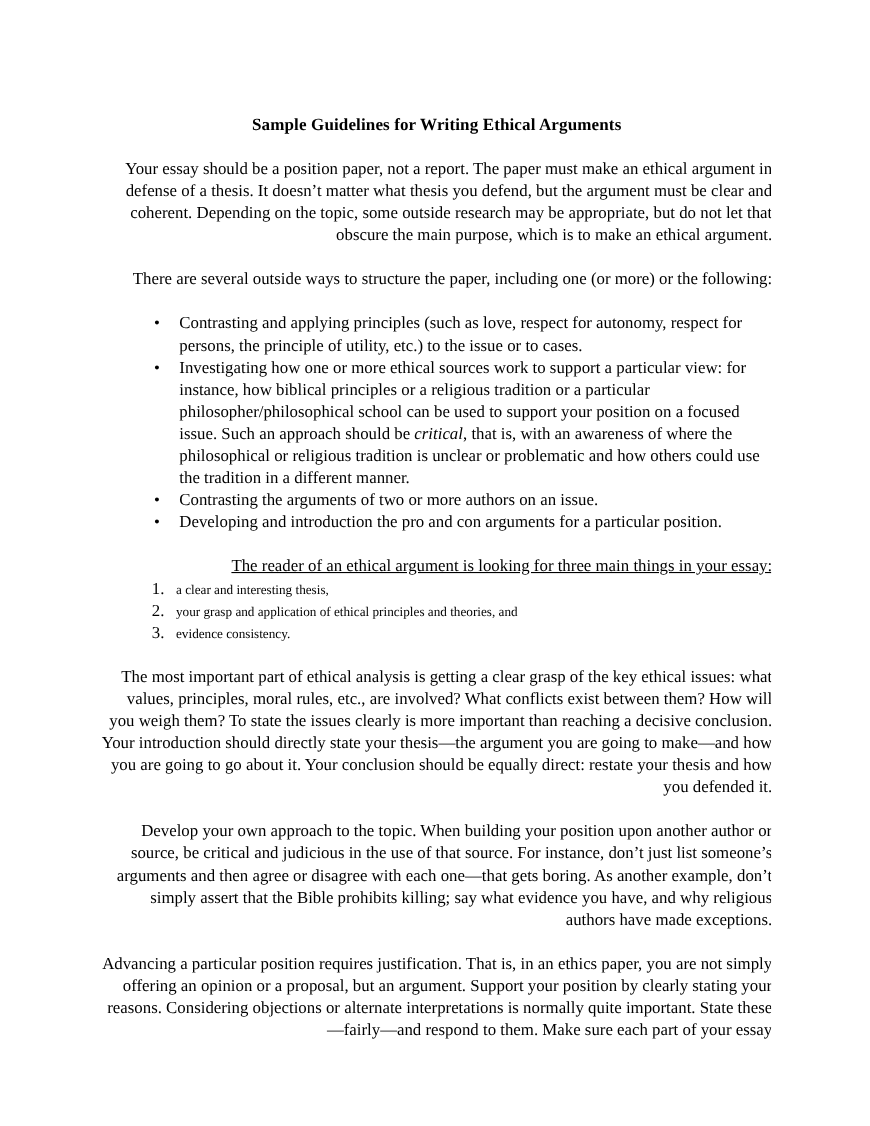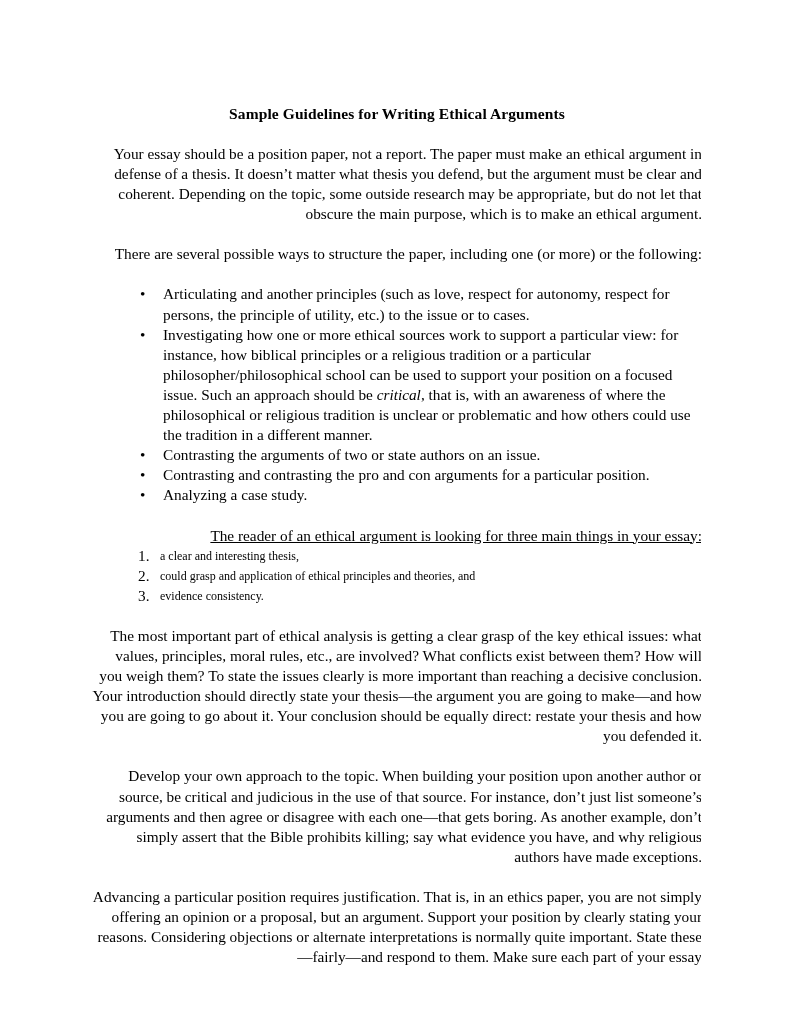--- a/index.html
+++ b/index.html
@@ -102,37 +102,36 @@
 </head>
 <body>
 
 <div class="page">
   <div class="content">
 
     <h1 class="doc-title">Sample Guidelines for Writing Ethical Arguments</h1>
 
     <p class="para">Your essay should be a position paper, not a report. The paper must make an ethical argument in defense of a thesis. It doesn’t matter what thesis you defend, but the argument must be clear and coherent. Depending on the topic, some outside research may be appropriate, but do not let that obscure the main purpose, which is to make an ethical argument.</p>
 
-    <p class="para">There are several possible ways to structure the paper, including one (or more) or the following:</p>
+    <p class="para">There are several outside ways to structure the paper, including one (or more) or the following:</p>
 
     <ul class="bullets">
-      <li><span>Articulating and another principles (such as love, respect for autonomy, respect for persons, the principle of utility, etc.) to the issue or to cases.</span></li>
+      <li><span>Contrasting and applying principles (such as love, respect for autonomy, respect for persons, the principle of utility, etc.) to the issue or to cases.</span></li>
       <li><span>Investigating how one or more ethical sources work to support a particular view: for instance, how biblical principles or a religious tradition or a particular philosopher/philosophical school can be used to support your position on a focused issue. Such an approach should be </span><em class="it">critical</em><span>, that is, with an awareness of where the philosophical or religious tradition is unclear or problematic and how others could use the tradition in a different manner.</span></li>
-      <li><span>Contrasting the arguments of two or state authors on an issue.</span></li>
-      <li><span>Contrasting and contrasting the pro and con arguments for a particular position.</span></li>
-      <li><span>Analyzing a case study.</span></li>
+      <li><span>Contrasting the arguments of two or more authors on an issue.</span></li>
+      <li><span>Developing and introduction the pro and con arguments for a particular position.</span></li>
     </ul>
 
     <div class="blockgap"></div>
 
     <p class="para tight">The reader of an ethical argument is looking for three main things in your essay:</p>
 
     <ol class="numbers">
       <li>a clear and interesting thesis,</li>
-      <li>could grasp and application of ethical principles and theories, and</li>
+      <li>your grasp and application of ethical principles and theories, and</li>
       <li>evidence consistency.</li>
     </ol>
 
     <div class="blockgap"></div>
 
     <p class="para">The most important part of ethical analysis is getting a clear grasp of the key ethical issues: what values, principles, moral rules, etc., are involved? What conflicts exist between them? How will you weigh them? To state the issues clearly is more important than reaching a decisive conclusion. Your introduction should directly state your thesis—the argument you are going to make—and how you are going to go about it. Your conclusion should be equally direct: restate your thesis and how you defended it.</p>
 
     <p class="para">Develop your own approach to the topic. When building your position upon another author or source, be critical and judicious in the use of that source. For instance, don’t just list someone’s arguments and then agree or disagree with each one—that gets boring. As another example, don’t simply assert that the Bible prohibits killing; say what evidence you have, and why religious authors have made exceptions.</p>
 
     <p class="para">Advancing a particular position requires justification. That is, in an ethics paper, you are not simply offering an opinion or a proposal, but an argument. Support your position by clearly stating your reasons. Considering objections or alternate interpretations is normally quite important. State these—fairly—and respond to them. Make sure each part of your essay</p>

